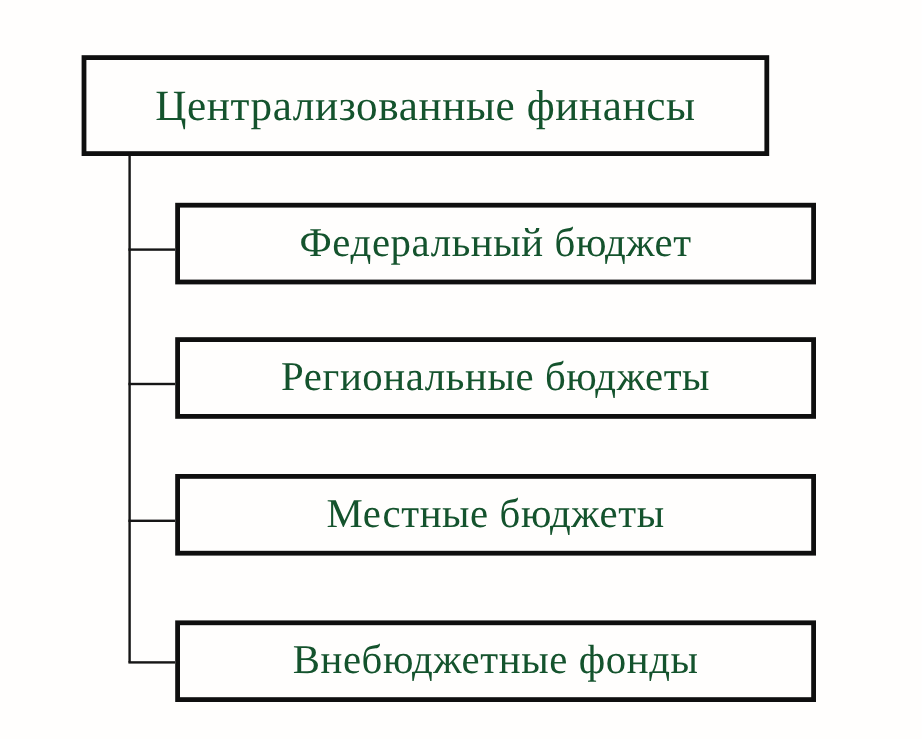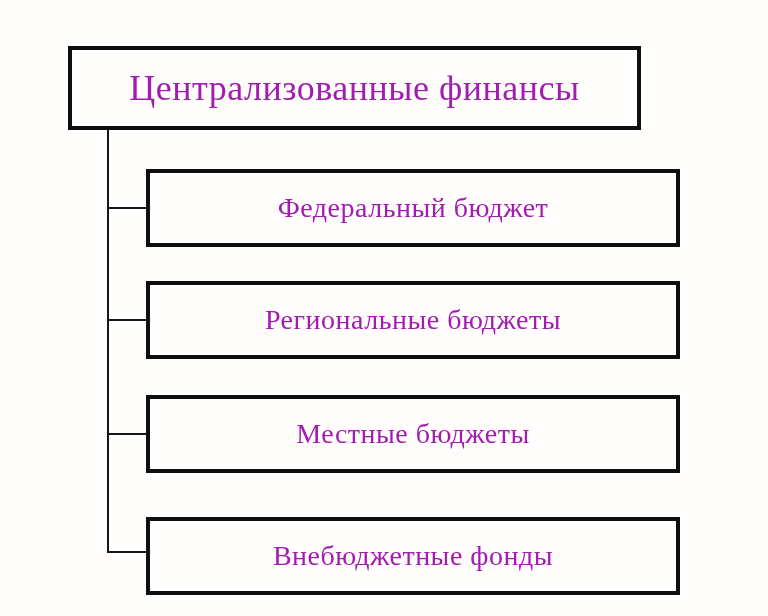--- a/index.html
+++ b/index.html
@@ -20,35 +20,35 @@
     background: #fffefd;
   }
   .box {
     position: absolute;
     border: 4px solid #0f0f0f;
     background: #fffefd;
     display: flex;
     align-items: center;
     justify-content: center;
     box-sizing: border-box;
-    color: #a21caf;
+    color: #14532d;
     letter-spacing: 0.5px;
   }
   .root-box {
     left: 68px;
     top: 46px;
     width: 573px;
     height: 84px;
     font-size: 36px;
   }
   .child-box {
     left: 146px;
     width: 534px;
-    height: 78px;
-    font-size: 28px;
+    height: 68px;
+    font-size: 34px;
   }
   .child-box.c0 { top: 169px; }
   .child-box.c1 { top: 281px; text-align: center; }
   .child-box.c2 { top: 395px; }
   .child-box.c3 { top: 517px; }
   .vline {
     position: absolute;
     left: 107px;
     top: 130px;
     width: 2px;

